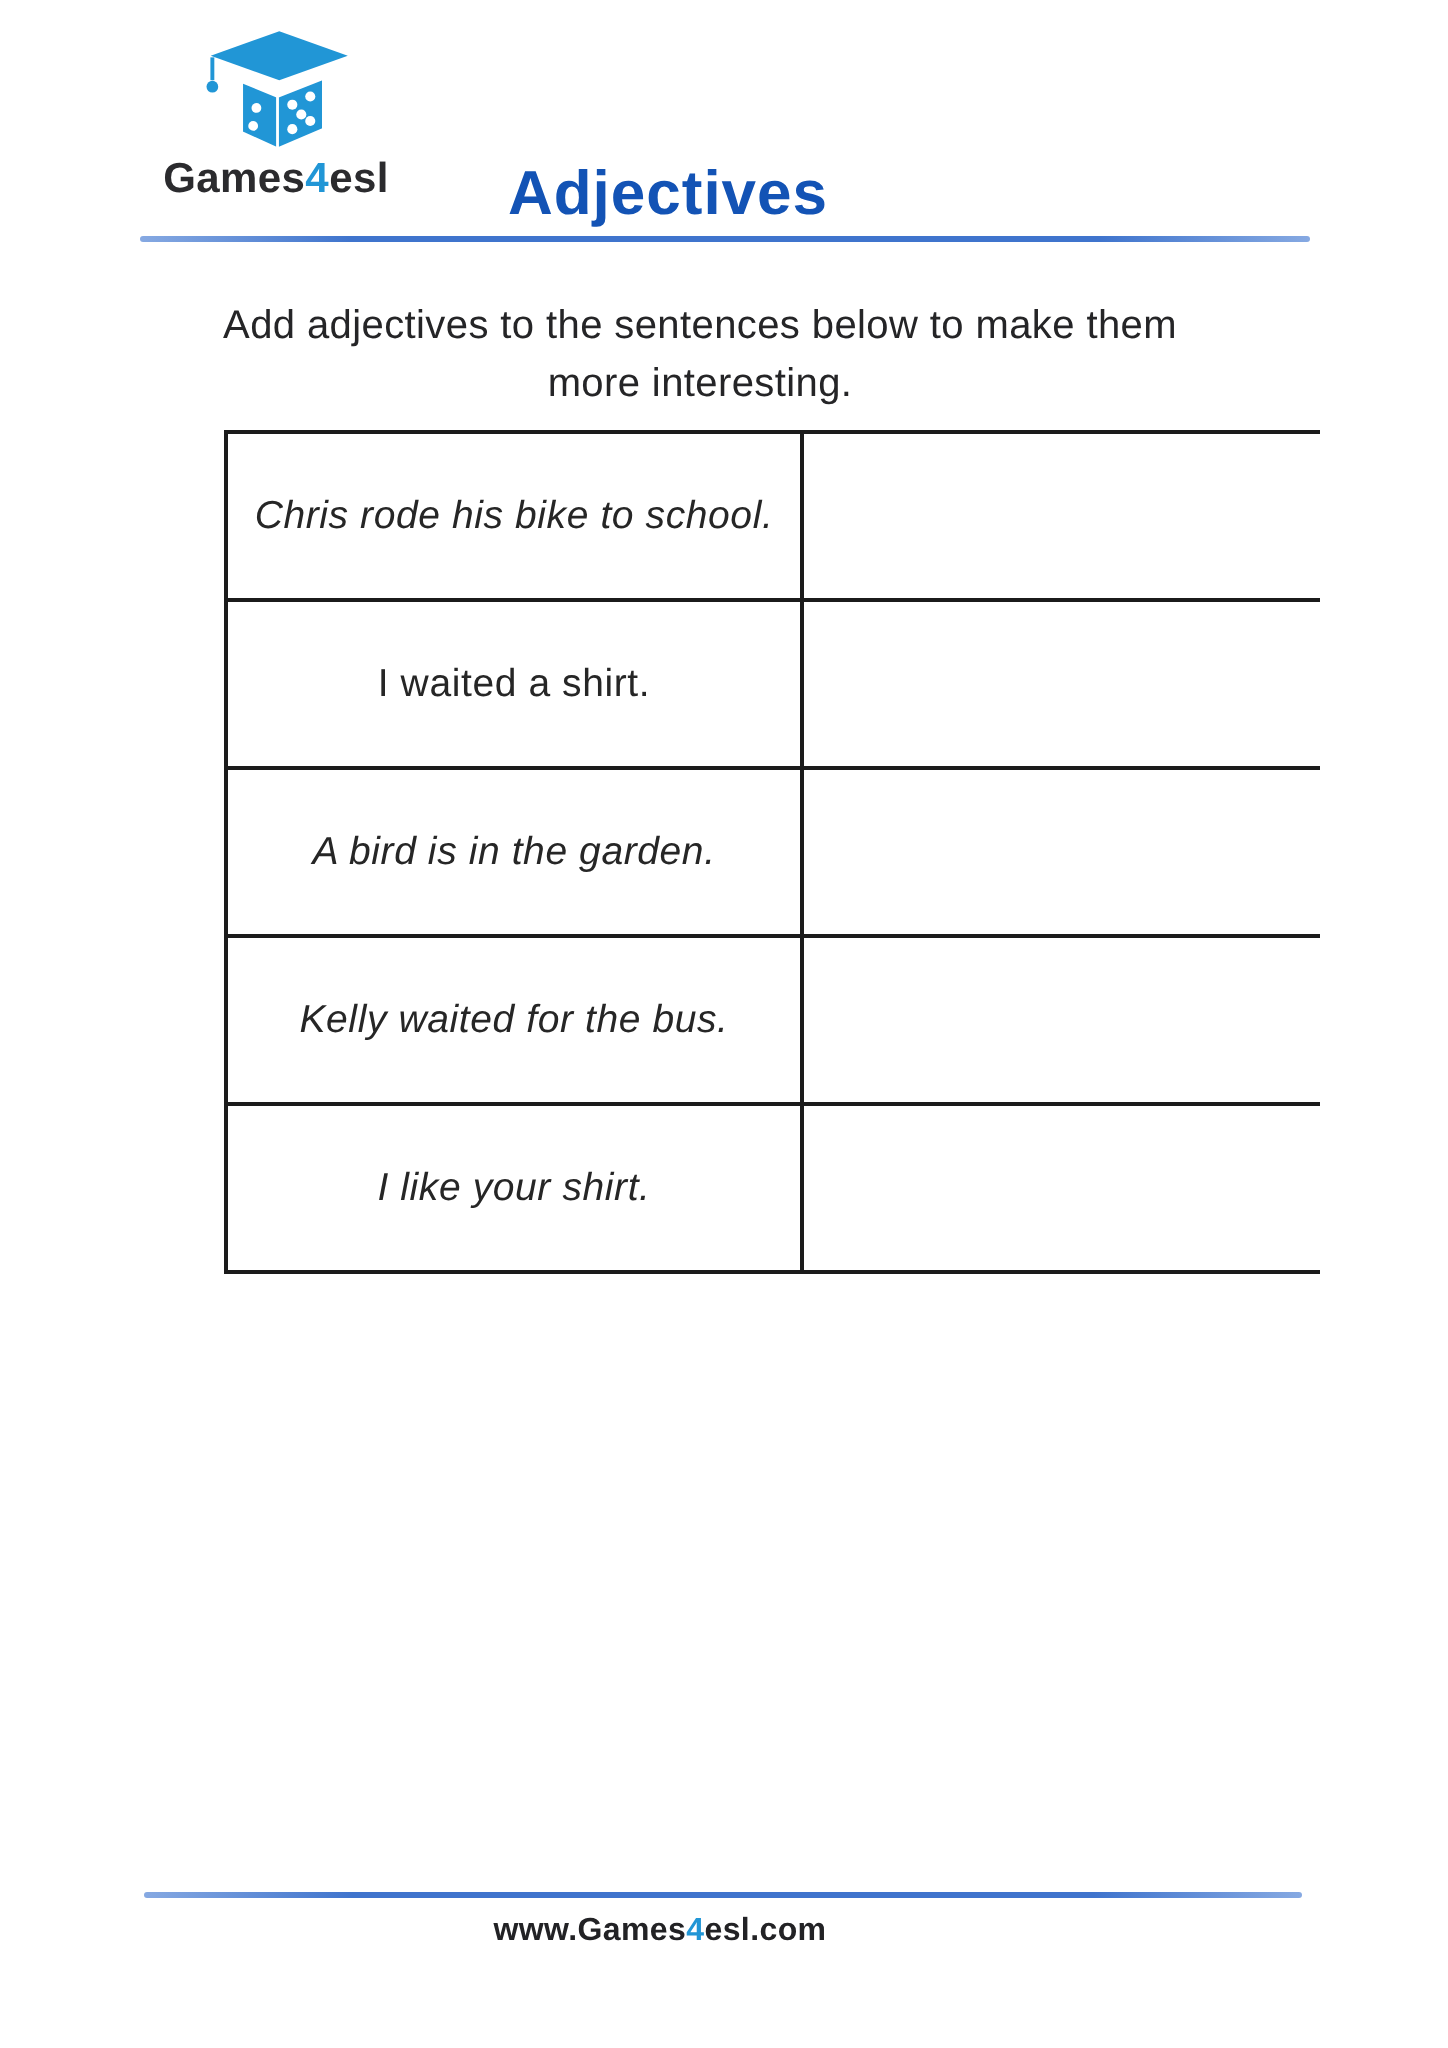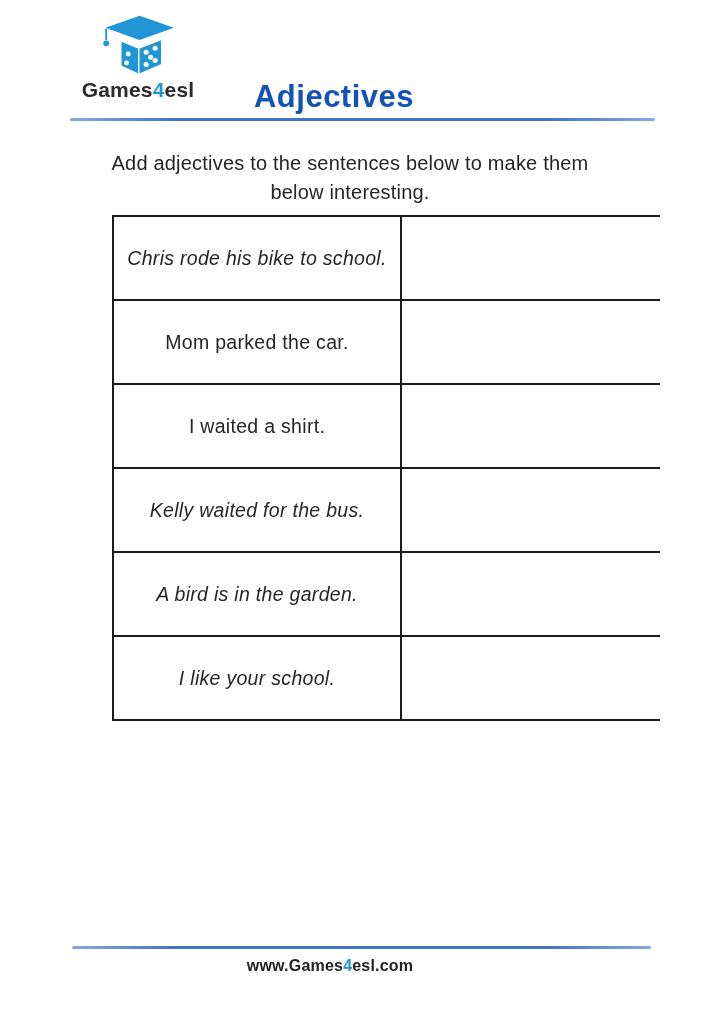--- a/index.html
+++ b/index.html
@@ -147,66 +147,60 @@
       <circle cx="11" cy="36" r="3.6" fill="#2196d6"></circle>
     </svg>
     <div class="logo-text"><span>Games</span><span class="digit">4</span><span>esl</span></div>
   </div>
 
   <div class="page-title">Adjectives</div>
   <div class="header-line"></div>
 
   <div class="instructions">
     <div>Add adjectives to the sentences below to make them</div>
-    <div>below interesting.</div>
+    <div>more interesting.</div>
   </div>
 
   <div class="table-wrap">
     <table>
       <tbody>
     <tr>
       <td class="sentence-cell">
         <span class="italic">Chris rode his bike to school.</span>
       </td>
       <td class="answer-cell"></td>
     </tr>
 
-    <tr>
-      <td class="sentence-cell">
-        <span>Mom parked the car.</span>
-      </td>
-      <td class="answer-cell"></td>
-    </tr>
 
 
 
     <tr>
       <td class="sentence-cell">
         <span>I waited a shirt.</span>
       </td>
       <td class="answer-cell"></td>
     </tr>
 
     <tr>
       <td class="sentence-cell">
+        <span class="italic">A bird is in the garden.</span>
+      </td>
+      <td class="answer-cell"></td>
+    </tr>
+
+    <tr>
+      <td class="sentence-cell">
         <span class="italic">Kelly waited for the bus.</span>
       </td>
       <td class="answer-cell"></td>
     </tr>
 
     <tr>
       <td class="sentence-cell">
-        <span class="italic">A bird is in the garden.</span>
-      </td>
-      <td class="answer-cell"></td>
-    </tr>
-
-    <tr>
-      <td class="sentence-cell">
-        <span class="italic">I like your school.</span>
+        <span class="italic">I like your shirt.</span>
       </td>
       <td class="answer-cell"></td>
     </tr>
   </tbody>
     </table>
   </div>
 
   <div class="footer-line"></div>
   <div class="footer-text"><span>www.Games</span><span class="digit">4</span><span>esl.com</span></div>
 

